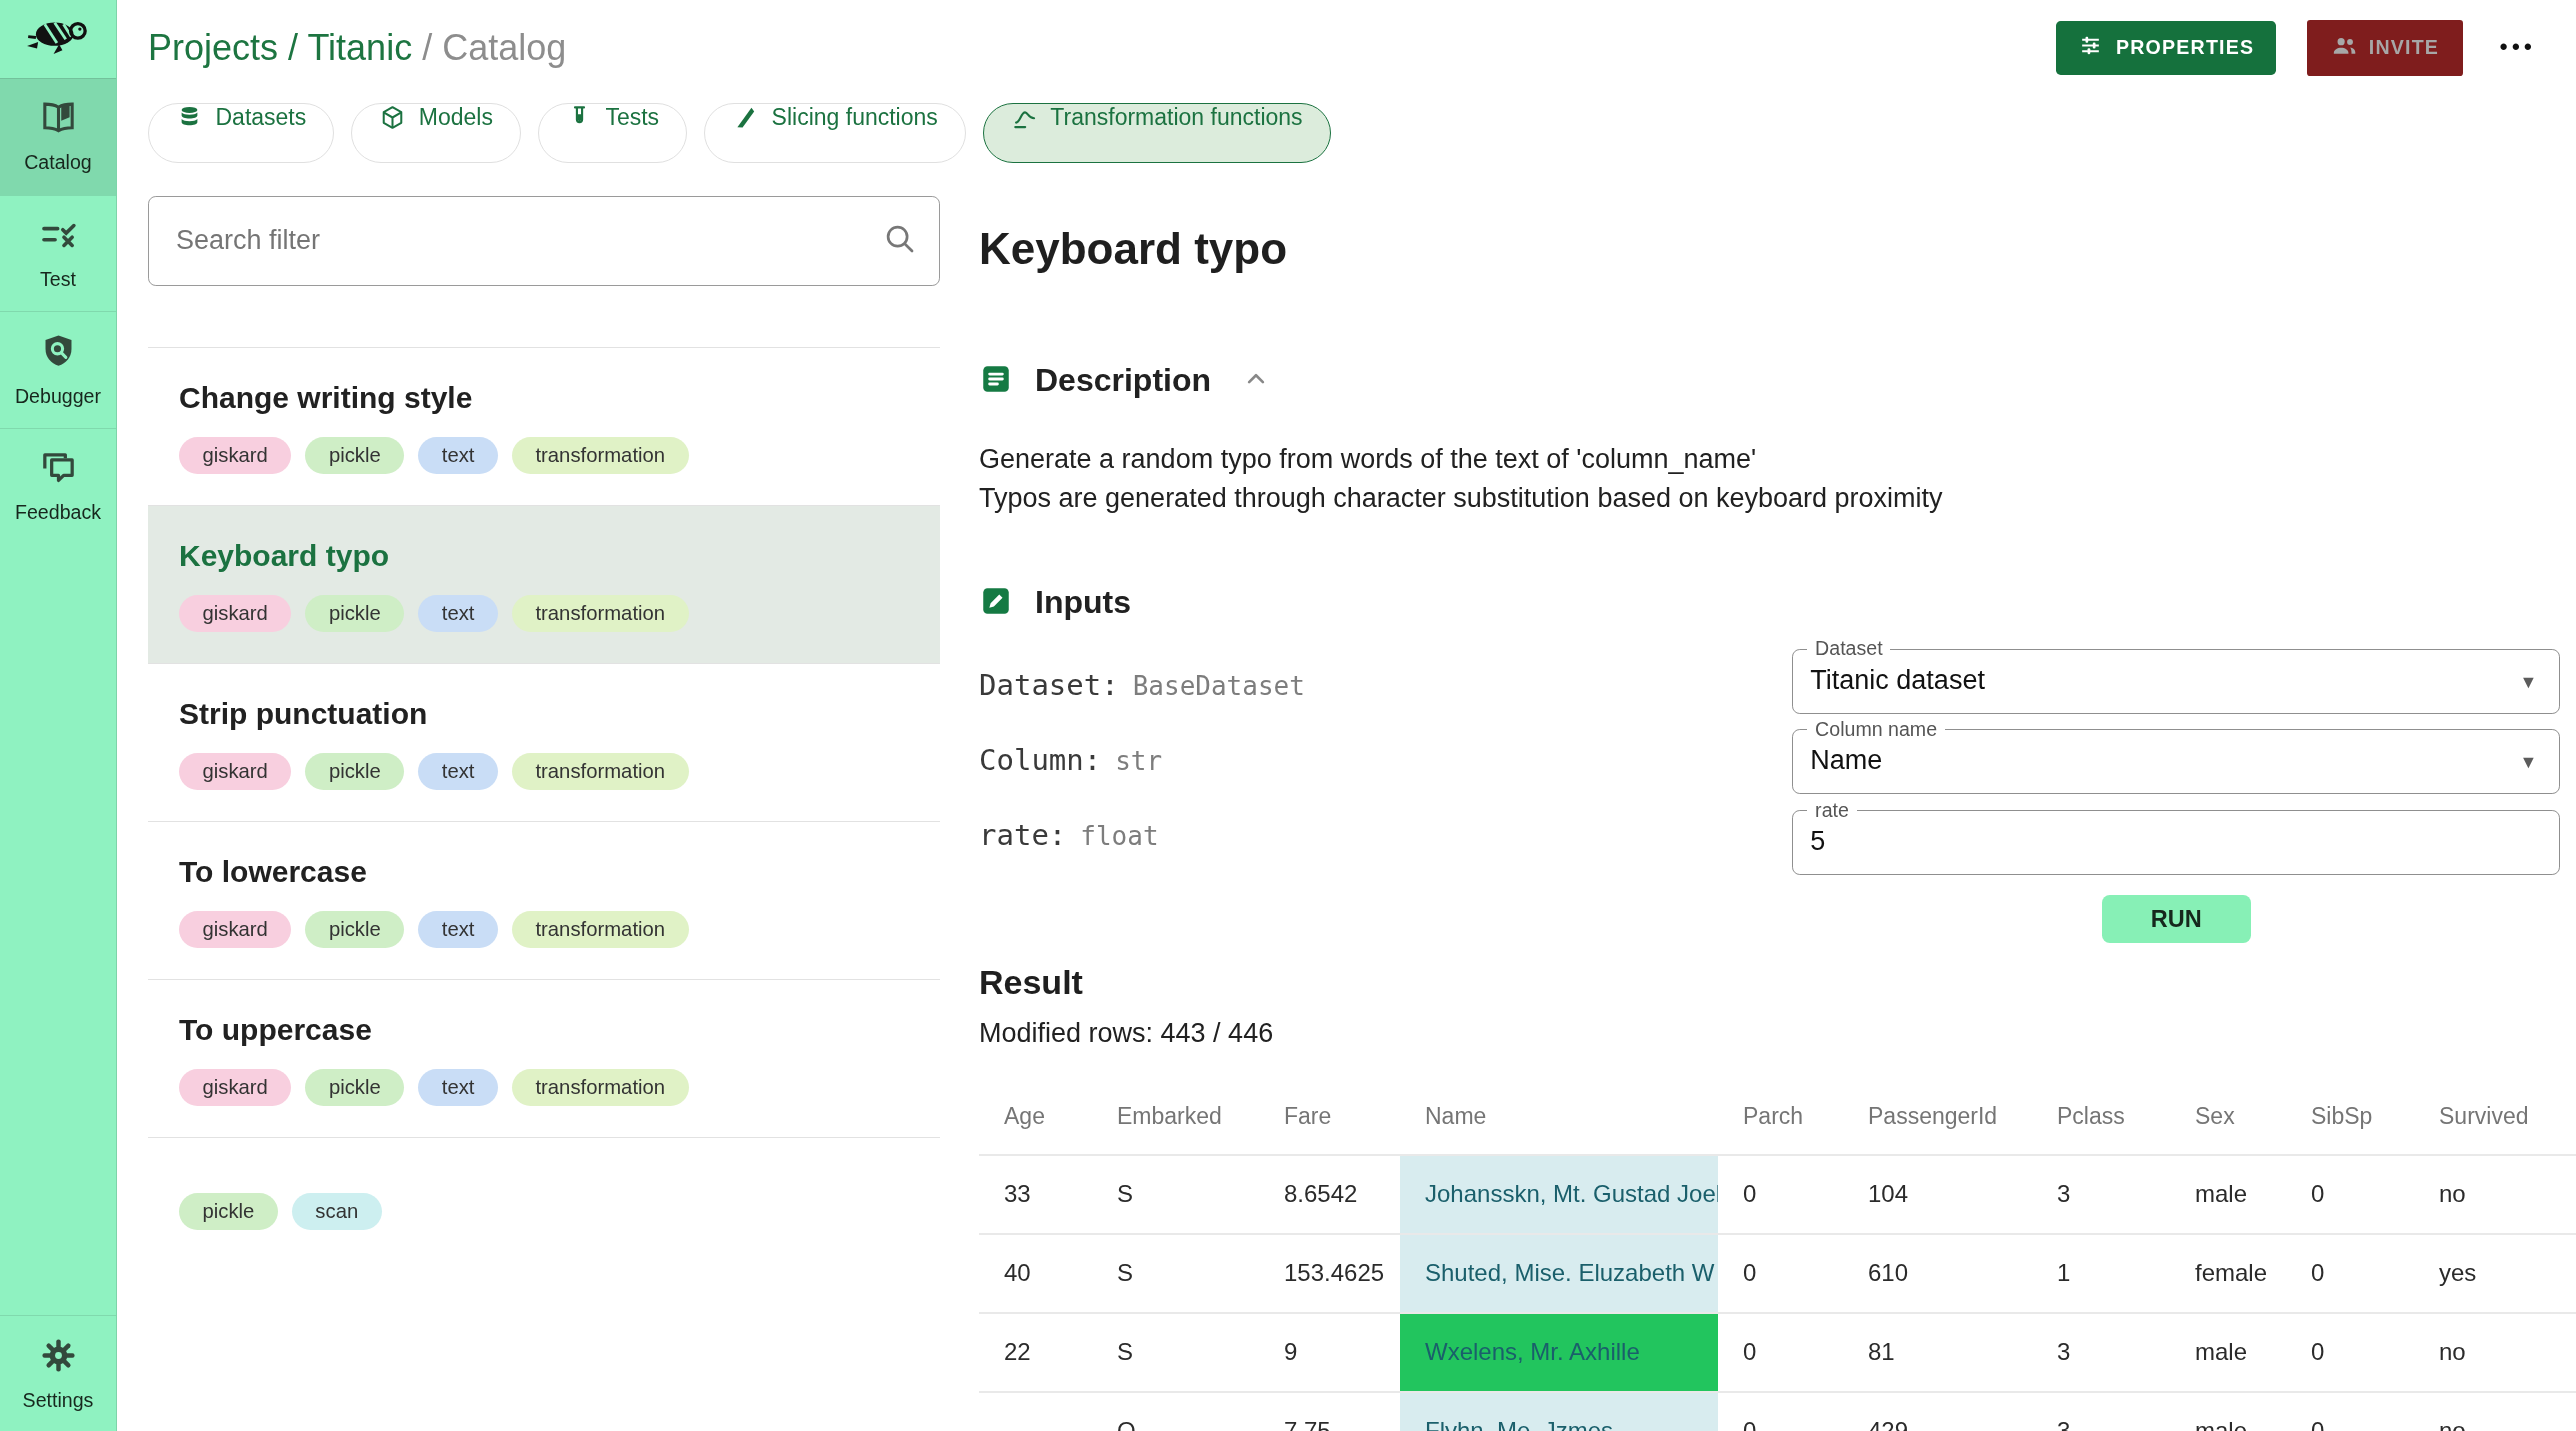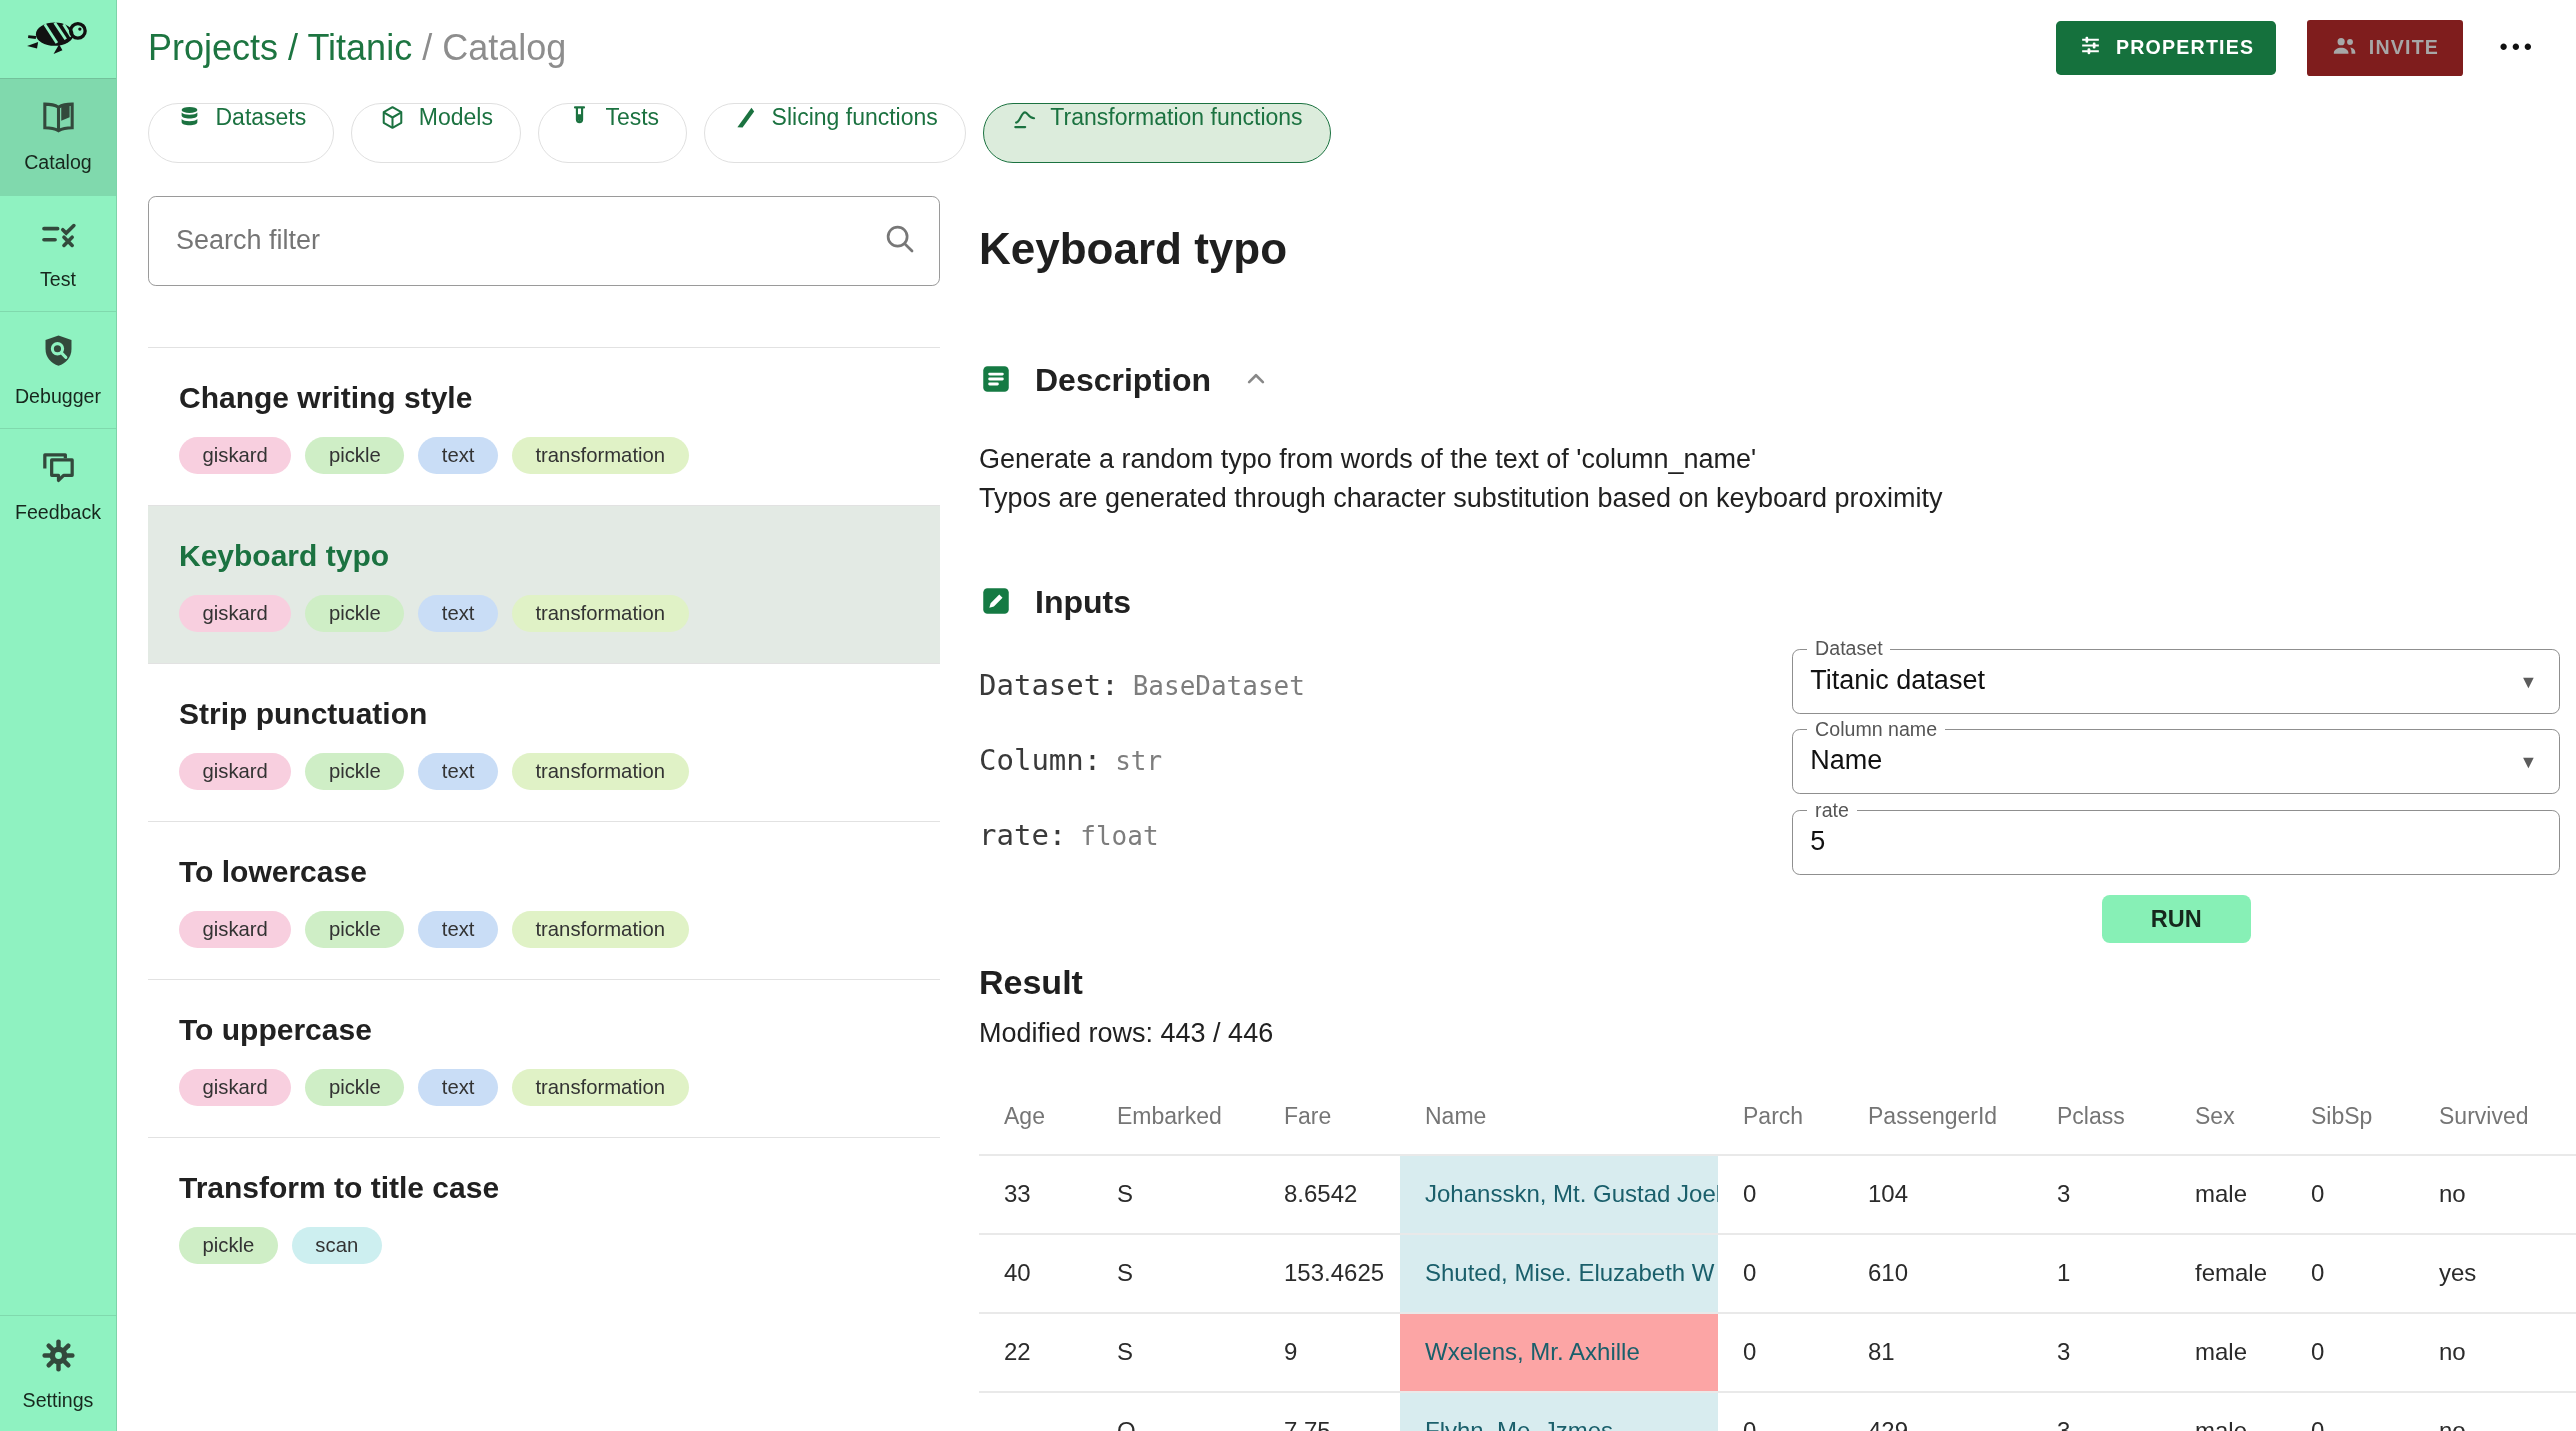--- a/index.html
+++ b/index.html
@@ -305,21 +305,20 @@
             <div class="cat-title">To uppercase</div>
             <div class="cat-tags">
               <span class="tag" style="background: rgb(248, 207, 223);">giskard</span>
               <span class="tag" style="background: rgb(207, 238, 198);">pickle</span>
               <span class="tag" style="background: rgb(201, 221, 246);">text</span>
               <span class="tag" style="background: rgb(224, 242, 198);">transformation</span>
             </div>
           </div>
           <div class="cat-div"></div>
           <div class="cat-item">
-            <div class="cat-title">Transform to title case</div>
             <div class="cat-tags">
               <span class="tag" style="background: rgb(207, 238, 198);">pickle</span>
               <span class="tag" style="background: rgb(205, 239, 240);">scan</span>
             </div>
           </div>
         </div>
     </section>
 
     <section class="detail">
       <div class="detail-title">Keyboard typo</div>
@@ -438,21 +437,21 @@
               <td>610</td>
               <td>1</td>
               <td>female</td>
               <td>0</td>
               <td>yes</td>
             </tr>
             <tr>
               <td>22</td>
               <td>S</td>
               <td>9</td>
-              <td class="hl" style="background: #fca5a5; color: rgb(26, 95, 107);">Wxelens, Mr. Axhille</td>
+              <td class="hl" style="background: #22c55e; color: rgb(26, 95, 107);">Wxelens, Mr. Axhille</td>
               <td>0</td>
               <td>81</td>
               <td>3</td>
               <td>male</td>
               <td>0</td>
               <td>no</td>
             </tr>
             <tr>
               <td></td>
               <td>Q</td>

